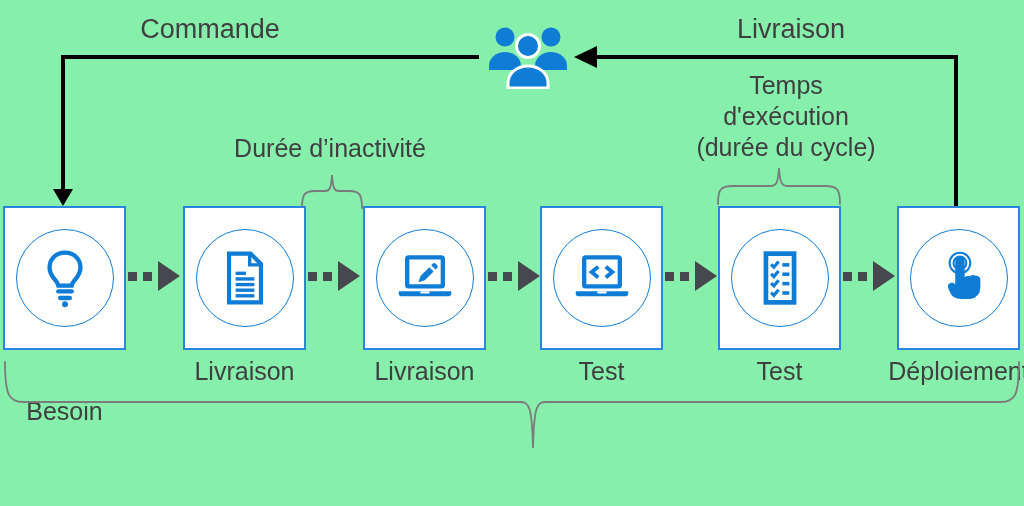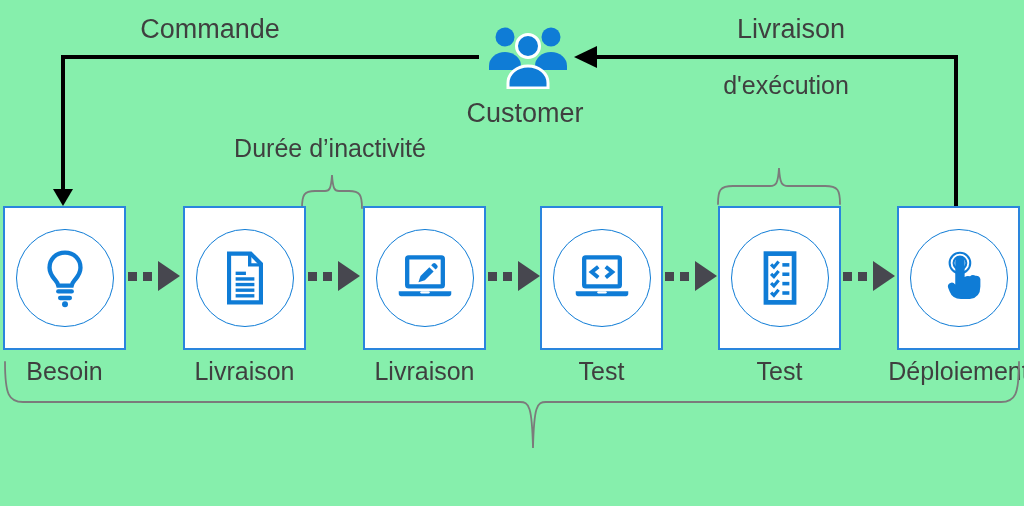--- a/index.html
+++ b/index.html
@@ -49,46 +49,47 @@
     <circle cx="19" cy="10" r="9.5" fill="#0f7cd6"></circle>
     <path d="M3 43 v-4 a16 14 0 0 1 32 0 v4 z" fill="#0f7cd6"></path>
     <circle cx="65" cy="10" r="9.5" fill="#0f7cd6"></circle>
     <path d="M49 43 v-4 a16 14 0 0 1 32 0 v4 z" fill="#0f7cd6"></path>
     <circle cx="42" cy="19" r="11.5" fill="#0f7cd6" stroke="#fff" stroke-width="3"></circle>
     <path d="M22 61 v-5 a20 17 0 0 1 40 0 v5 z" fill="#0f7cd6" stroke="#fff" stroke-width="3"></path>
   </svg>
 
   <div class="txt txt-lg" style="left:110px;top:14px;width:200px;">Commande</div>
   <div class="txt txt-lg" style="left:691px;top:14px;width:200px;">Livraison</div>
-  <div class="txt txt-lg" style="left:425px;top:98px;width:200px;">Customer</div>
 
   <div class="txt txt-md" style="left:205px;top:134px;width:250px;text-align:center;">Durée d’inactivité</div>
   <svg class="brace" style="left:300px;top:166px;" width="64" height="44" viewBox="0 0 64 44">
     <path d="M2 42 C2 29 4 25 15 25 L25 25 C29.5 25 31 23 32 9 C33 23 34.5 25 39 25 L49 25 C60 25 62 29 62 42"></path>
   </svg>
 
   <div class="txt txt-md" style="left:666px;top:70px;width:240px;line-height:31px;">
+    <div>Temps</div>
     <div>d'exécution</div>
+    <div>(durée du cycle)</div>
   </div>
   <svg class="brace" style="left:716px;top:160px;" width="126" height="46" viewBox="0 0 126 46">
     <path d="M2 44 C2 30 4 26 17 26 L54 26 C60 26 62 24 63 8 C64 24 66 26 72 26 L109 26 C122 26 124 30 124 44"></path>
   </svg>
 
   <div id="stages-layer">
       <div class="stage-box" style="left: 3px;">
         <div class="stage-circle">
           <svg viewBox="0 0 64 64">
       <path d="M32 5 C41.8 5 48.5 12 48.5 21 C48.5 27 45.3 30.7 42.7 33.8 C40.7 36.2 39.6 37.8 39.1 40.2 L24.9 40.2 C24.4 37.8 23.3 36.2 21.3 33.8 C18.7 30.7 15.5 27 15.5 21 C15.5 12 22.2 5 32 5 Z" fill="none" stroke="#0f7cd6" stroke-width="4.6"></path>
       <rect x="22.5" y="44" width="19" height="4.6" rx="2.3" fill="#0f7cd6"></rect>
       <rect x="24.5" y="51" width="15" height="4.6" rx="2.3" fill="#0f7cd6"></rect>
       <circle cx="32" cy="60" r="3.2" fill="#0f7cd6"></circle>
     </svg>
         </div>
       </div>
-      <div class="stage-label" style="left: 64.5px;">Besoin</div>
+      <div class="stage-label" style="left: 64.5px; margin-top: 40px;">Besoin</div>
       <div class="connector" style="left: 128px; width: 53px;">
         <div class="dash-sq"></div>
         <div class="dash-sq"></div>
         <div class="conn-arrow"></div>
       </div>
       <div class="stage-box" style="left: 183px;">
         <div class="stage-circle">
           <svg viewBox="0 0 64 64">
       <path d="M15 6 L38 6 L49 17 L49 58 L15 58 Z" fill="none" stroke="#0f7cd6" stroke-width="4.4"></path>
       <path d="M37 7 L37 18 L48 18" fill="none" stroke="#0f7cd6" stroke-width="3.6"></path>

